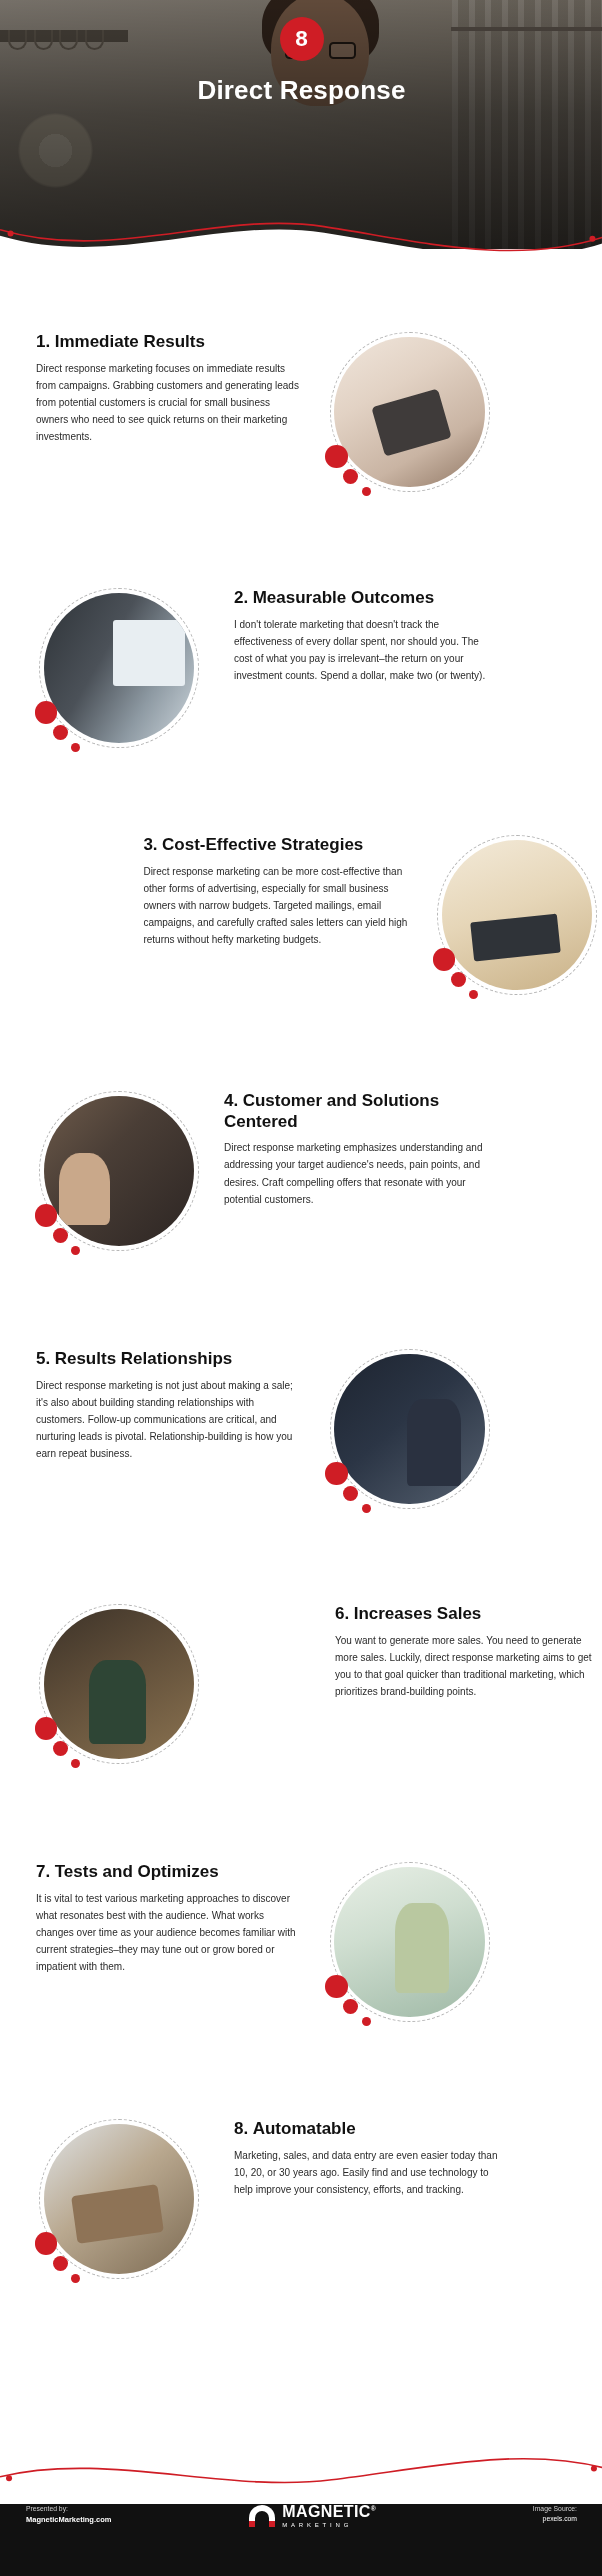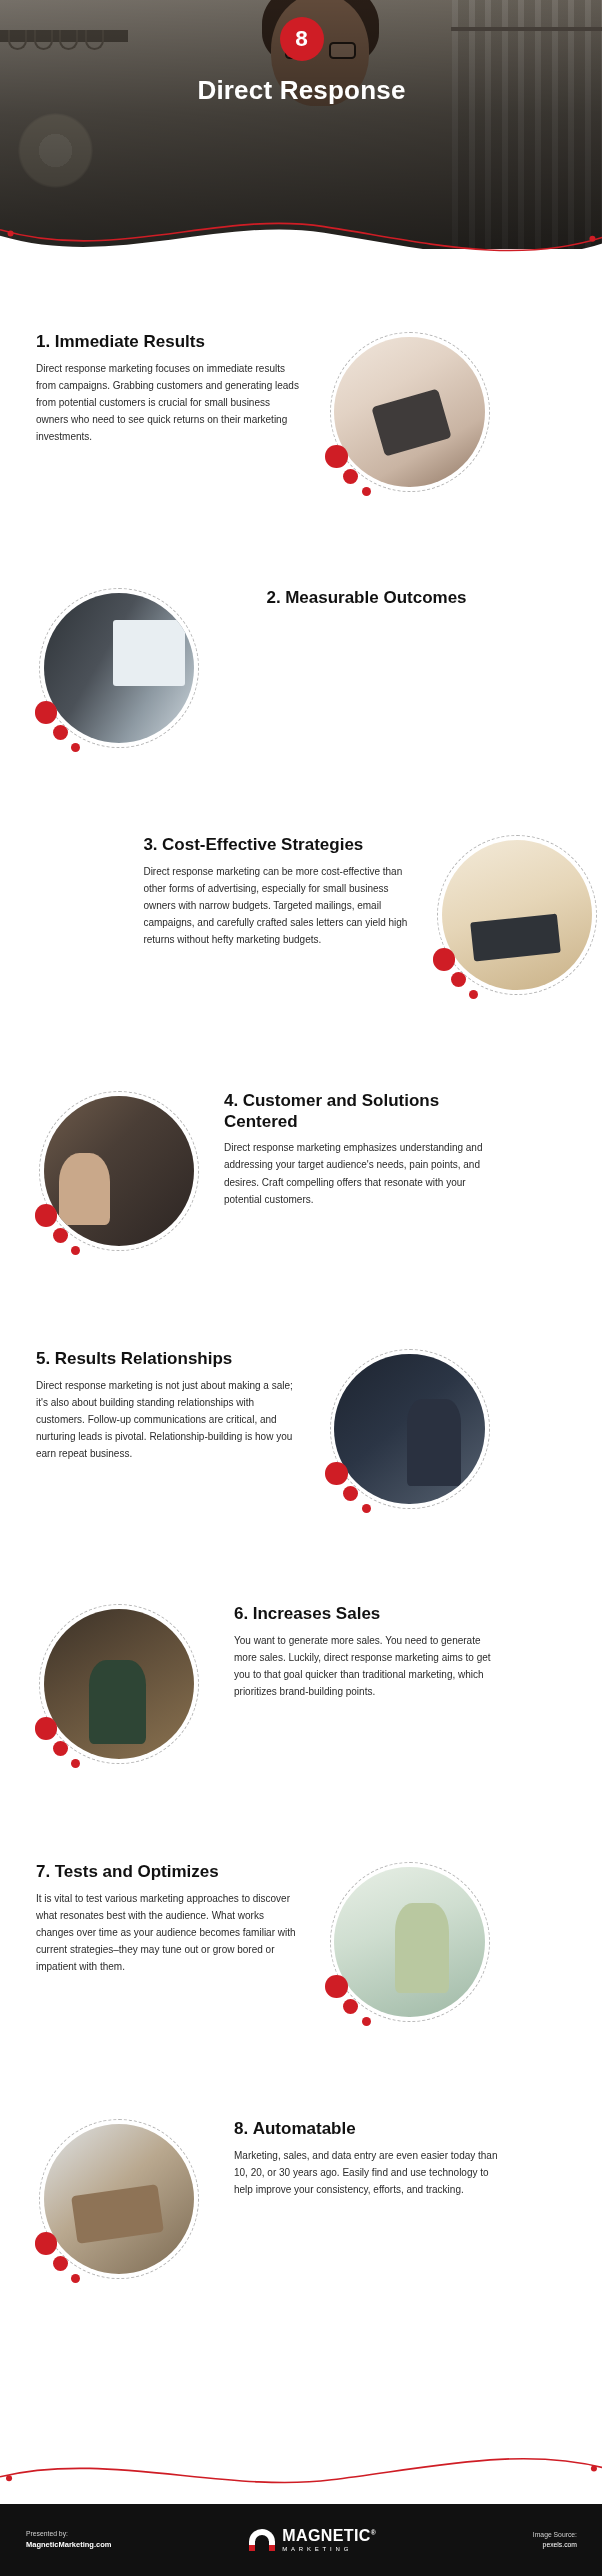--- a/index.html
+++ b/index.html
@@ -197,21 +197,21 @@
   
   .footer-wave {
     position: absolute;
     left: 0; bottom: 72px; width: 603px; height: 53px;
   }
   .footer {
     position: absolute;
     left: 0; bottom: 0; width: 603px; height: 72px;
     background: #111111;
     display: flex;
-    align-items: center;
+    align-items: flex-start;
   }
   .footer-left {
     width: 173px;
     padding-left: 26px;
     color: #ffffff;
     font-size: 6.8px;
     line-height: 1.5;
   }
   .footer-left .lbl { color: #cfcfcf; }
   .footer-left .site { font-size: 7.5px; font-weight: bold; }
@@ -313,24 +313,25 @@
     <div class="photo-slot" style="margin-left:33px;">
       <div class="circ">
         <div class="circ-inner">
             <div class="ph ph-2"></div>
           </div>
       </div>
       <div class="dot d1"></div>
       <div class="dot d2"></div>
       <div class="dot d3"></div>
     </div>
-    <div class="txt" style="margin-left:26px;text-align:center;">
+    <div class="txt" style="margin-left:26px;">
       <h2>
         <span class="num">2.</span><span>Measurable Outcomes</span>
       </h2>
+      <p>I don't tolerate marketing that doesn't track the effectiveness of every dollar spent, nor should you. The cost of what you pay is irrelevant–the return on your investment counts. Spend a dollar, make two (or twenty).</p>
     </div>
   </div>
 
   <div class="section left" style="top:835px;justify-content:flex-end;">
     <div class="txt">
       <h2>
         <span class="num">3.</span><span>Cost-Effective Strategies</span>
       </h2>
       <p>Direct response marketing can be more cost-effective than other forms of advertising, especially for small business owners with narrow budgets. Targeted mailings, email campaigns, and carefully crafted sales letters can yield high returns without hefty marketing budgets.</p>
     </div>
@@ -377,21 +378,21 @@
         <div class="circ-inner">
             <div class="ph ph-5"></div>
           </div>
       </div>
       <div class="dot d1"></div>
       <div class="dot d2"></div>
       <div class="dot d3"></div>
     </div>
   </div>
 
-  <div class="section right" style="top:1604px;">
+  <div class="section right" style="top:1604px;justify-content:space-between;">
     <div class="photo-slot" style="margin-left:33px;">
       <div class="circ">
         <div class="circ-inner">
             <div class="ph ph-6"></div>
           </div>
       </div>
       <div class="dot d1"></div>
       <div class="dot d2"></div>
       <div class="dot d3"></div>
     </div>

